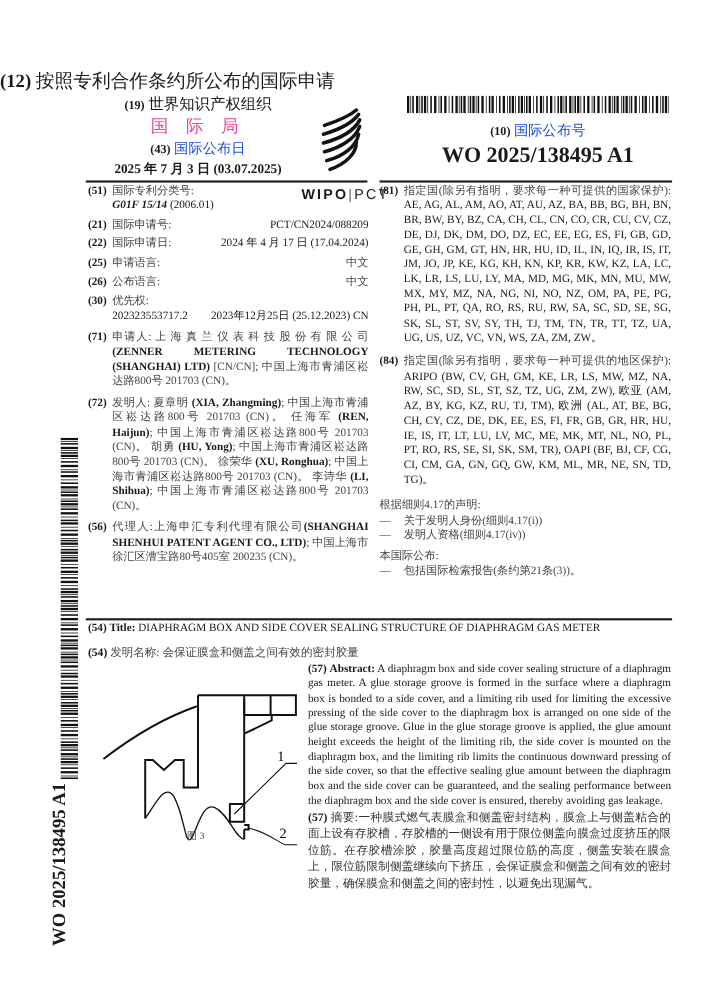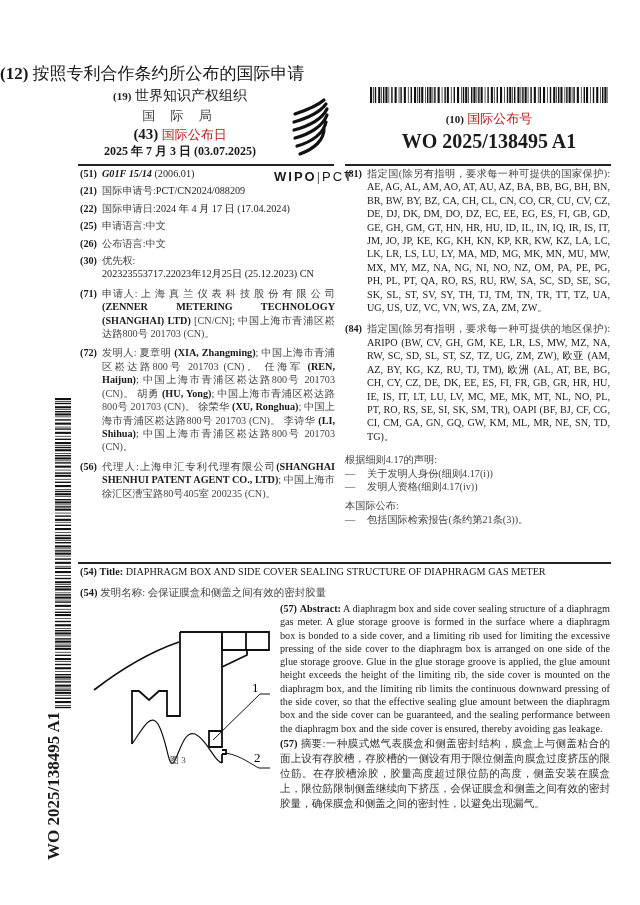--- a/index.html
+++ b/index.html
@@ -1,25 +1,25 @@
 <!DOCTYPE html>
 <html><head>
 <meta charset="utf-8">
 <style>
   html, body { margin: 0; padding: 0; background: #ffffff; }
   body { width: 640px; height: 905px; position: relative; overflow: hidden;
          font-family: "Liberation Serif", "DejaVu Serif", serif; color: #1a1a1a; }
   .abs { position: absolute; }
   .b { font-weight: bold; }
-  .gray { color: #b91c1c; }
+  .gray { color: #1d4ed8; }
 
   
   #hdr-title { left: 0; width: 640px; top: 62px; font-size: 17px; }
   #office { left: 100px; top: 86px; width: 160px; text-align: center; font-size: 14px; line-height: 19px; }
-  #office .sub { color: #404040; letter-spacing: 6px; font-size: 13px; }
+  #office .sub { color: #ec4899; letter-spacing: 6px; font-size: 16px; }
   #pubdate { left: 100px; top: 126px; width: 160px; text-align: center; font-size: 12px; line-height: 17px; }
   #pubdate .lbl { font-size: 13px; }
   #wipo { left: 262px; top: 96px; width: 110px; height: 85px; text-decoration: underline; }
   #wipo .logo-text { position:absolute; left:12px; top:73px; font-family: "Liberation Sans", sans-serif;
         font-weight: bold; font-size: 13px; letter-spacing: 2px; }
   #wipo .logo-text span.pct { font-weight: normal; letter-spacing: 2px; }
   #barcode-top { left: 370px; top: 87px; width: 238px; height: 16px; }
   #pubno { left: 370px; top: 110px; width: 238px; text-align: center; }
   #pubno .lbl { font-size: 13px; }
   #pubno .no { font-size: 20px; font-weight: bold; margin-top: 2px; }
@@ -29,21 +29,21 @@
   
   #barcode-left { left: 55px; top: 398px; width: 16px; height: 312px; }
   #wo-vertical { left: 44px; top: 860px; transform-origin: 0 0; transform: rotate(-90deg);
         font-weight: bold; font-size: 17px; white-space: nowrap; }
 
   
   .col { font-size: 10.2px; line-height: 13.4px; }
   .field { display: flex; margin-bottom: 4px; }
   .field .code { width: 22px; flex: none; font-weight: bold; }
   .field .body { flex: 1; }
-  .row2 { display: flex; }
+  .row2 { display: flex; justify-content: space-between; }
   .gtext { color: #444; }
   #colL { left: 80px; top: 167px; width: 255px; }
   #colR { left: 345px; top: 167px; width: 265px; }
   .just { text-align: justify; }
   .notes { margin-top: 6px; }
   .notes .dash { display: inline-block; width: 22px; }
 
   
   #title-en { left: 80px; top: 566px; font-size: 10.2px; }
   #title-zh { left: 80px; top: 586px; font-size: 10.5px; }
@@ -64,21 +64,21 @@
   <span>按照专利合作条约所公布的国际申请</span>
 </div>
 
 <div id="office" class="abs">
   <div><span class="b" style="font-size:11px">(19)</span>
        <span>世界知识产权组织</span></div>
   <div class="sub">国 际 局</div>
 </div>
 
 <div id="pubdate" class="abs">
-  <div class="lbl"><span class="b" style="font-size:15px">(43)</span>
+  <div class="lbl"><span class="b" style="font-size:11px">(43)</span>
        <span class="gray">国际公布日</span></div>
   <div class="b">2025 年 7 月 3 日 (03.07.2025)</div>
 </div>
 
 <div id="wipo" class="abs">
   <svg width="110" height="72" viewBox="0 0 110 72" style="position:absolute;left:0;top:0">
     <g fill="none" stroke="#111" stroke-width="3.2" stroke-linecap="round">
       <path d="M33 18 C45 14 55 10 62 4"></path>
       <path d="M32 26 C46 22 58 16 64 8"></path>
       <path d="M32 34 C47 30 60 23 65 13"></path>
@@ -300,20 +300,21 @@
       <rect x="0" y="307.0999999999998" width="16" height="0.7"></rect>
       <rect x="0" y="308.7999999999998" width="16" height="1.4"></rect>
     </g>
 </svg>
 <div id="wo-vertical" class="abs">WO 2025/138495 A1</div>
 
 <div id="colL" class="abs col">
   <div class="field">
     <span class="code">(51)</span>
     <div class="body">
+      <div class="gtext">国际专利分类号:</div>
       <div><i class="b">G01F 15/14</i>
            <span>(2006.01)</span></div>
     </div>
   </div>
   <div class="field">
     <span class="code">(21)</span>
     <div class="body row2">
         <span class="gtext">国际申请号:</span>
       <span>PCT/CN2024/088209</span>
       </div>

